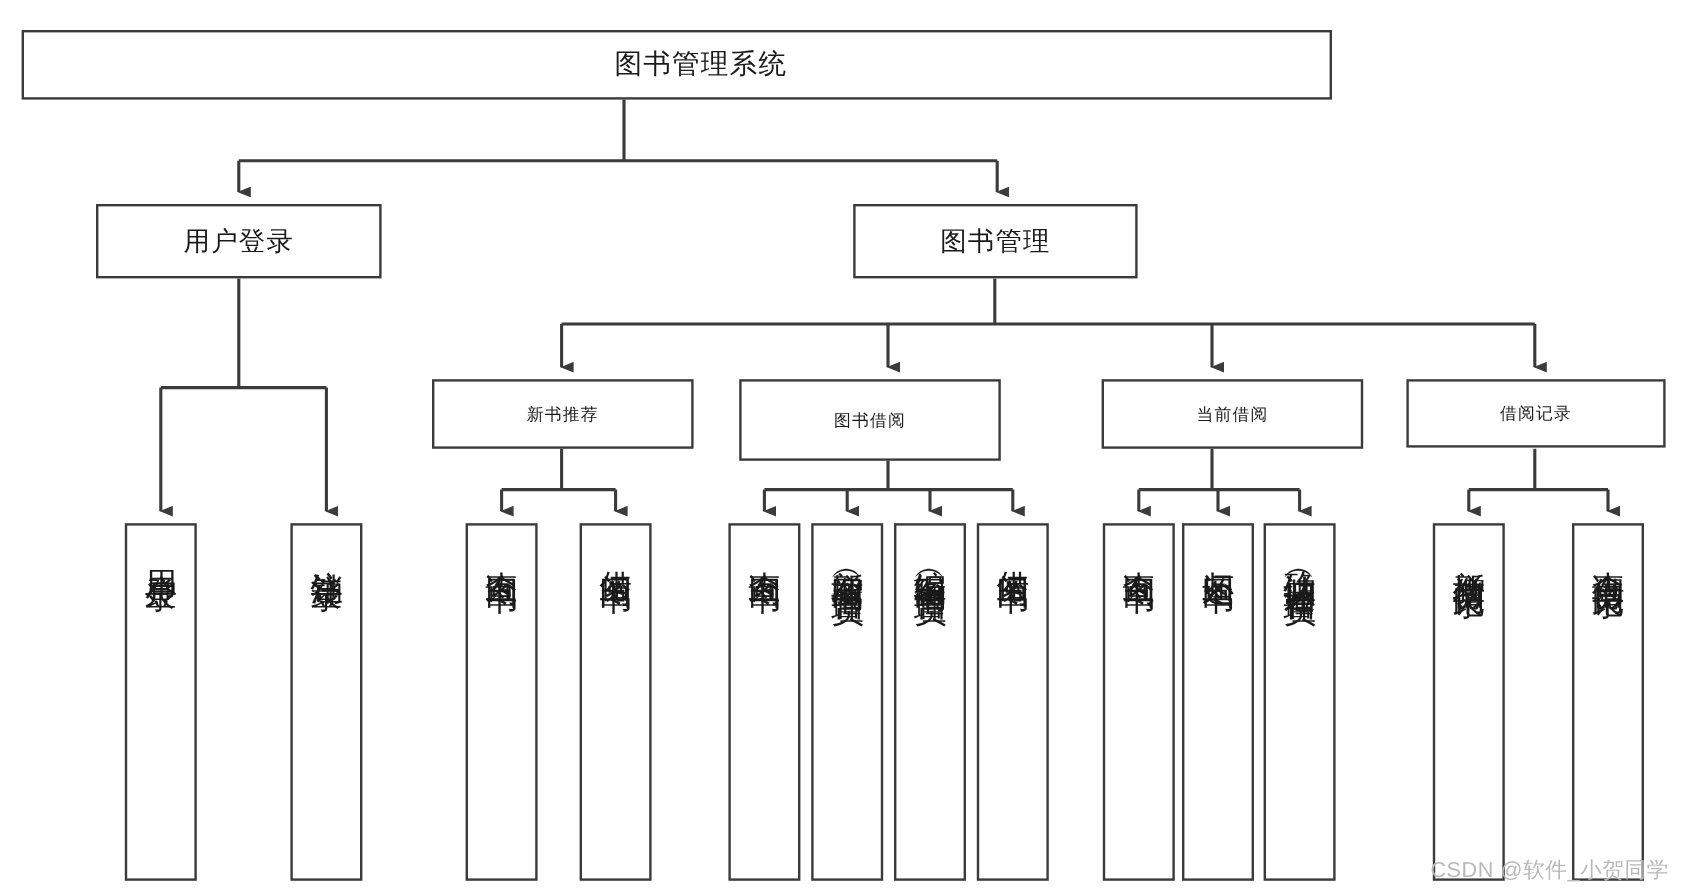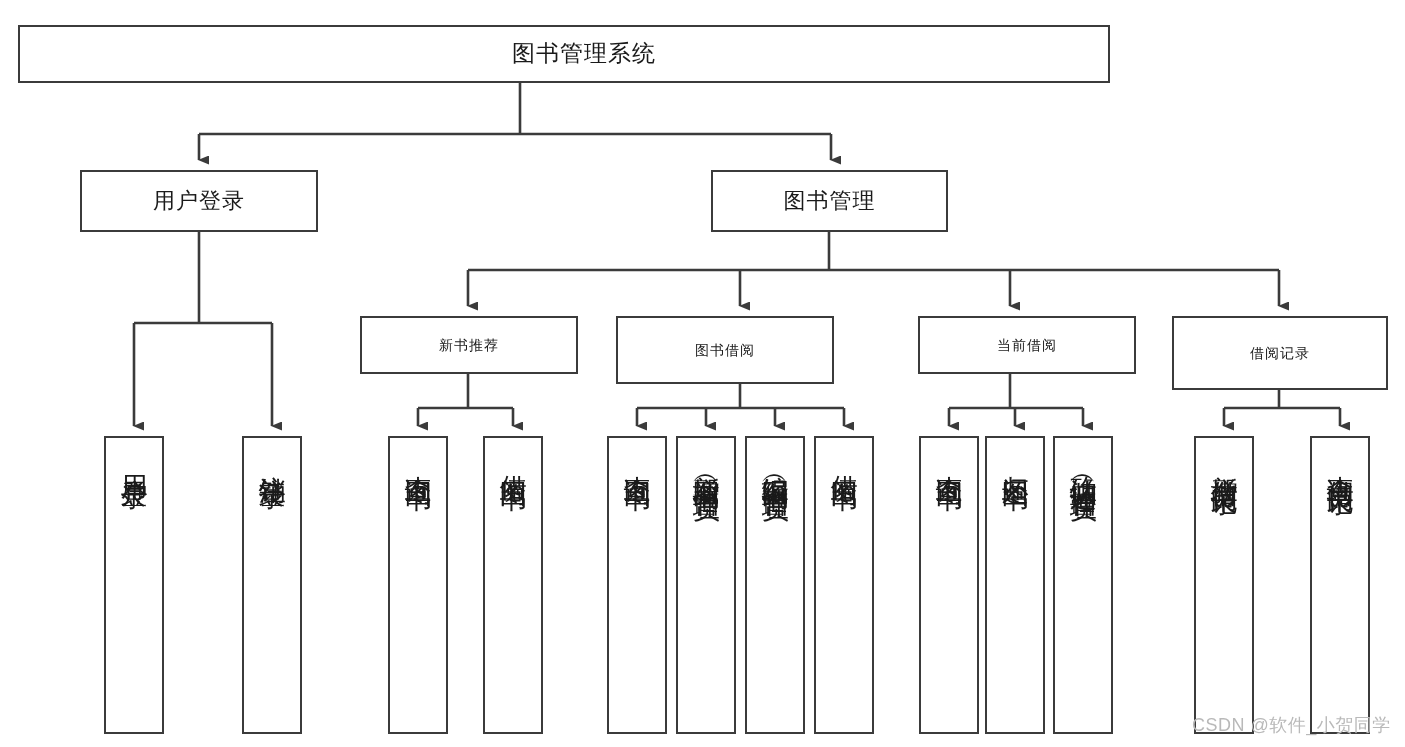--- a/index.html
+++ b/index.html
@@ -127,21 +127,21 @@
 
   <div class="node h3" style="left:360px;top:316px;width:218px;height:58px;">
     <span class="lbl">新书推荐</span>
   </div>
   <div class="node h3" style="left:616px;top:316px;width:218px;height:68px;">
     <span class="lbl">图书借阅</span>
   </div>
   <div class="node h3" style="left:902px;top:316px;width:218px;height:58px;margin-left:16px;">
     <span class="lbl">当前借阅</span>
   </div>
-  <div class="node h3" style="left:1172px;top:316px;width:216px;height:74px;">
+  <div class="node h3" style="left:1172px;top:316px;width:216px;height:57px;">
     <span class="lbl">借阅记录</span>
   </div>
 
   <div class="node v" style="left:104px;top:436px;width:60px;height:298px;">
     <span class="lbl">用户登录</span>
   </div>
   <div class="node v" style="left:242px;top:436px;width:60px;height:298px;">
     <span class="lbl">注销登录</span>
   </div>
 

